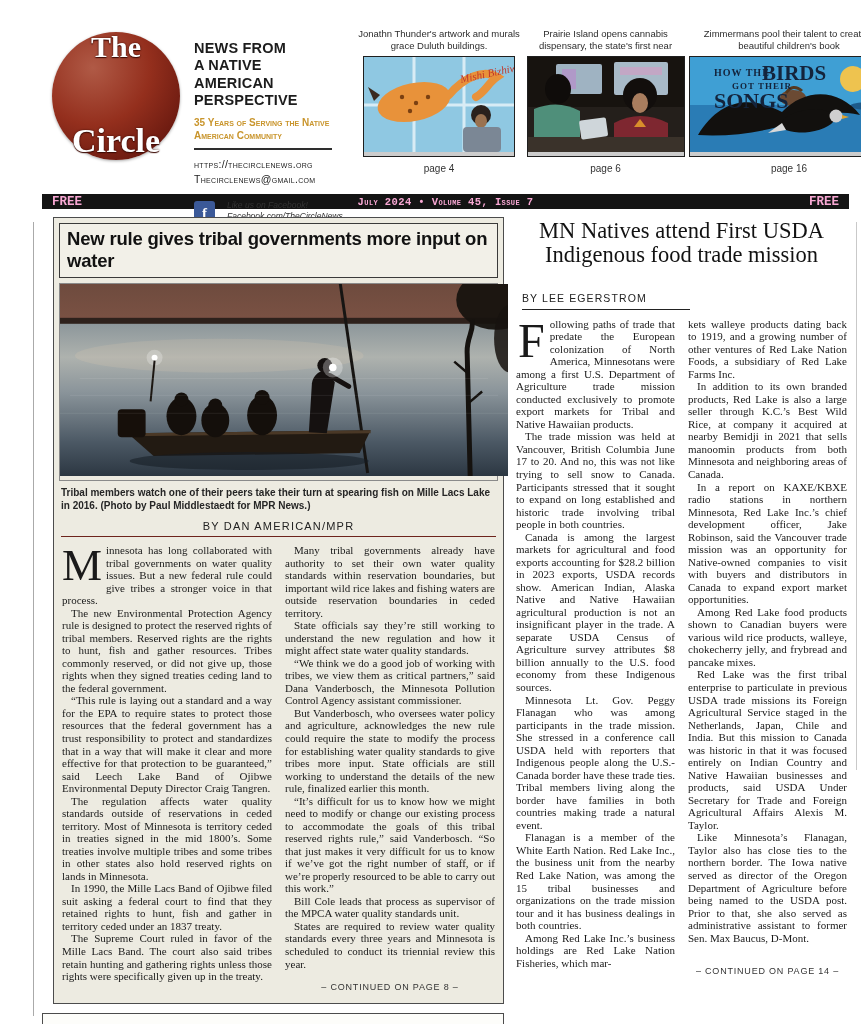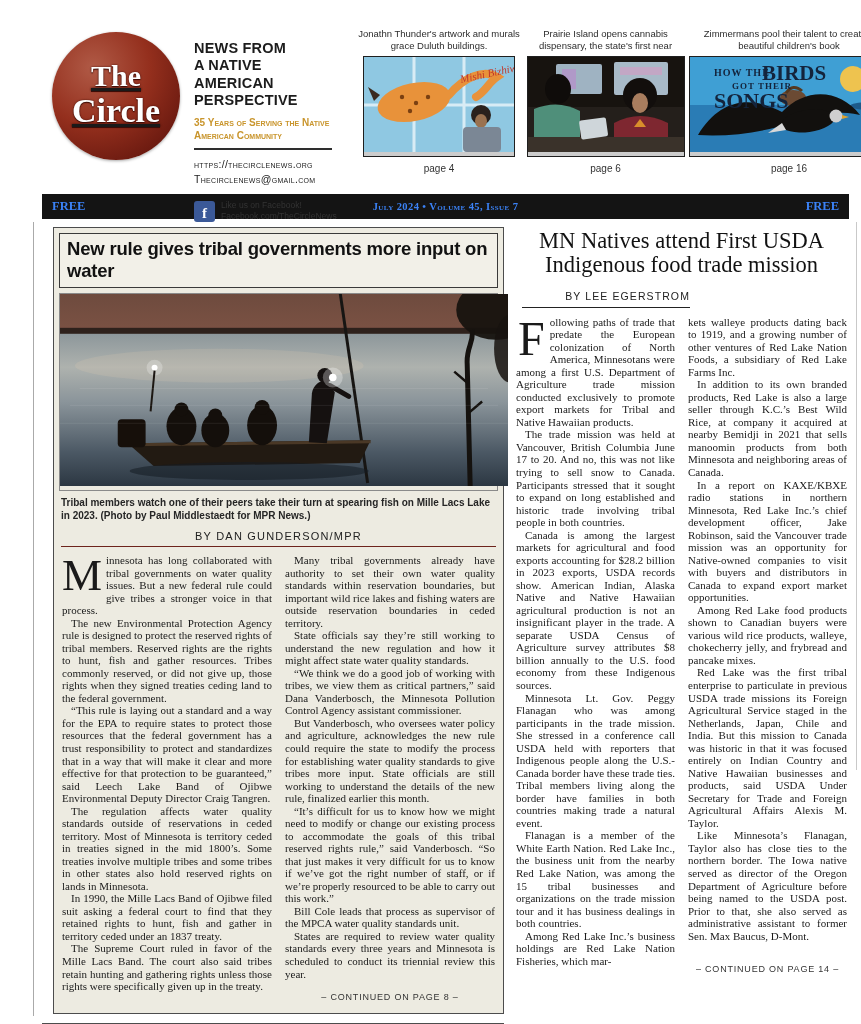--- a/index.html
+++ b/index.html
@@ -5,48 +5,48 @@
   * { margin:0; padding:0; box-sizing:border-box; }
   html,body { width:861px; height:1024px; background:#ffffff; overflow:hidden;
               font-family:"Liberation Serif", serif; color:#1a1a1a; }
   .page { position:relative; width:861px; height:1024px; background:#fff; }
   .sc { font-variant:small-caps; }
 
   
   .masthead { display:flex; padding:26px 10px 0 52px; height:188px; }
   .logo-circle { width:128px; height:128px; border-radius:50%; flex:0 0 128px; margin-top:6px;
     background:radial-gradient(circle at 32% 28%, #b05a46 0%, #942f1d 45%, #6b1a10 80%, #54100a 100%);
-    display:flex; flex-direction:column; align-items:center; justify-content:center;
-    box-shadow:0 1px 3px rgba(0,0,0,.35);text-decoration:underline; }
+    display:flex; flex-direction:column; align-items:center; justify-content:space-between;
+    box-shadow:0 1px 3px rgba(0,0,0,.35); }
   .logo-circle .l1 { font:bold 30px "Liberation Serif", serif; color:#fff;
     text-shadow:0 0 2px #3d0c06, 0 1px 1px #3d0c06; line-height:1; }
   .logo-circle .l2 { font:bold 34px "Liberation Serif", serif; color:#fff;
     text-shadow:0 0 2px #3d0c06, 0 1px 1px #3d0c06; line-height:1.15; }
   .mast-text { margin-left:14px; width:160px; padding-top:14px; font-family:"Liberation Sans", sans-serif; }
   .tagline { font-size:14.5px; font-weight:bold; color:#1c1c1c; line-height:1.2; letter-spacing:.2px; }
   .subtag { margin-top:6px; font-size:10px; font-weight:bold; color:#c9952c; line-height:1.35; width:150px; }
   .mast-rule { width:138px; border-bottom:2px solid #2e2e2e; margin:5px 0 7px; }
   .mast-urls { font-size:10.5px; color:#222; letter-spacing:.3px; line-height:1.5; }
   .fb-row { display:flex; align-items:center; margin-top:12px; }
   .fb-icon { width:21px; height:21px; background:#3b5998; border-radius:3px; color:#fff;
     font:bold 15px "Liberation Serif", serif; display:flex; align-items:flex-end; justify-content:center;
     line-height:1.05; flex:0 0 21px; }
-  .fb-text { font-size:8.5px; color:#333; margin-left:6px; line-height:1.3; }
+  .fb-text { font-size:8.5px; color:#333; margin-left:12px; line-height:1.3;font-style:italic; }
 
   
   .teasers { display:flex; gap:12px; margin-left:12px; padding-top:2px; }
   .teaser { display:flex; flex-direction:column; align-items:center; }
   .teaser-cap { font-family:"Liberation Sans", sans-serif; font-size:9.5px; color:#2d2d2d;
     text-align:center; line-height:1.3; height:28px; display:flex; align-items:flex-start; justify-content:center; }
   .teaser-img { border:1px solid #1f1f1f; background:#ccc; overflow:hidden; }
   .teaser-page { font-family:"Liberation Sans", sans-serif; font-size:10px; color:#333; margin-top:6px; }
 
   
-  .issue-bar { margin:6px 12px 0 42px; height:25px; background:#141414; color:#3b82f6;
-    display:flex; align-items:center; padding:0 10px; font-family:Liberation Serif, serif; }
+  .issue-bar { margin:6px 12px 0 42px; height:15px; background:#141414; color:#f9a8d4;
+    display:flex; align-items:center; padding:0 10px; font-family:Liberation Mono, monospace; }
   .issue-bar .side { font-weight:bold; font-size:12.5px; width:90px; }
   .issue-bar .mid { flex:1; text-align:center; font-weight:bold; font-size:10.5px; letter-spacing:.4px; }
   .issue-bar .right { text-align:right; }
 
   
   .main { display:flex; gap:10px; margin:8px 12px 0 42px; }
   .left-wrap { width:462px; flex:0 0 462px; }
   .right-wrap { flex:1; padding:0 2px 0 2px; }
 
   .lead-box { border:1.5px solid #4c4c4c; background:#edebe1; padding:5px;margin-left:11px; }
@@ -73,21 +73,21 @@
   .index-box { border:1.5px solid #4c4c4c; background:#fdfdfa; margin-top:9px; padding:9px 8px 10px 14px;
     display:flex; font-family:"Liberation Sans", sans-serif; }
   .idx-col { flex:1; }
   .idx-row { display:flex; font-size:10.5px; color:#474747; line-height:1.55; letter-spacing:.2px; }
   .idx-num { width:18px; text-align:right; flex:0 0 18px; }
   .idx-title { margin-left:8px; }
 
   
   .usda-headline { font-family:"Liberation Serif", serif; font-size:22.5px; color:#121212;
     text-align:center; line-height:1.08; margin-top:2px; }
-  .usda-byline { width:168px; margin:12px 0 8px 6px; text-align:right;
+  .usda-byline { width:168px; margin:24px 0 8px 6px; text-align:left;
     font-family:"Liberation Sans", sans-serif; font-size:10.5px; letter-spacing:1.1px; color:#222;
     border-bottom:1.5px solid #222; padding-bottom:5px; }
   .usda-cols { display:flex; gap:13px; }
   .usda-cols .col { font-size:11px; line-height:1.14; }
   .dropcap-f { float:left; font-size:48px; line-height:.78; padding:4px 5px 0 2px; }
 
   
   .edge-left { position:absolute; left:33px; top:222px; width:1px; height:794px; background:#aaa; }
   .edge-right { position:absolute; left:856px; top:222px; width:1px; height:548px; background:#c9c9c9; }
 </style>
@@ -259,22 +259,22 @@
               <circle cx="266" cy="82" r="7.5" fill="#151110"></circle>
               <path d="M271,92 L290,103" stroke="#151110" stroke-width="5" stroke-linecap="round"></path>
               <circle cx="274" cy="84" r="10" fill="#fff" opacity=".3"></circle>
               <circle cx="274" cy="84" r="3.8" fill="#fff"></circle>
             </g>
             <ellipse cx="190" cy="178" rx="120" ry="9" fill="#141b22" opacity=".55"></ellipse>
             <path d="M20,95 L430,95 M10,112 L440,112 M0,130 L450,130" stroke="#ffffff" stroke-width=".6" opacity=".12"></path>
           </svg>
         </div>
 
-        <div class="lead-caption">Tribal members watch one of their peers take their turn at spearing fish on Mille Lacs Lake in 2023. (Photo by Paul Middlestaedt for MPR News.)</div>
-        <div class="byline">BY DAN GUNDERSON/MPR</div>
+        <div class="lead-caption">Tribal members watch one of their peers take their turn at spearing fish on Mille Lacs Lake in 2016. (Photo by Paul Middlestaedt for MPR News.)</div>
+        <div class="byline">BY DAN AMERICAN/MPR</div>
         <div class="byline-rule"></div>
 
         <div class="cols">
           <div class="col">
             <p class="para opening"><span class="dropcap">M</span><span>innesota has long collaborated with tribal governments on water quality issues. But a new federal rule could give tribes a stronger voice in that process.</span></p>
             <div>
                 <p class="para">The new Environmental Protection Agency rule is designed to protect the reserved rights of tribal members. Reserved rights are the rights to hunt, fish and gather resources. Tribes commonly reserved, or did not give up, those rights when they signed treaties ceding land to the federal government.</p>
                 <p class="para">“This rule is laying out a standard and a way for the EPA to require states to protect those resources that the federal government has a trust responsibility to protect and standardizes that in a way that will make it clear and more effective for that protection to be guaranteed,” said Leech Lake Band of Ojibwe Environmental Deputy Director Craig Tangren.</p>
                 <p class="para">The regulation affects water quality standards outside of reservations in ceded territory. Most of Minnesota is territory ceded in treaties signed in the mid 1800’s. Some treaties involve multiple tribes and some tribes in other states also hold reserved rights on lands in Minnesota.</p>
                 <p class="para">In 1990, the Mille Lacs Band of Ojibwe filed suit asking a federal court to find that they retained rights to hunt, fish and gather in territory ceded under an 1837 treaty.</p>

